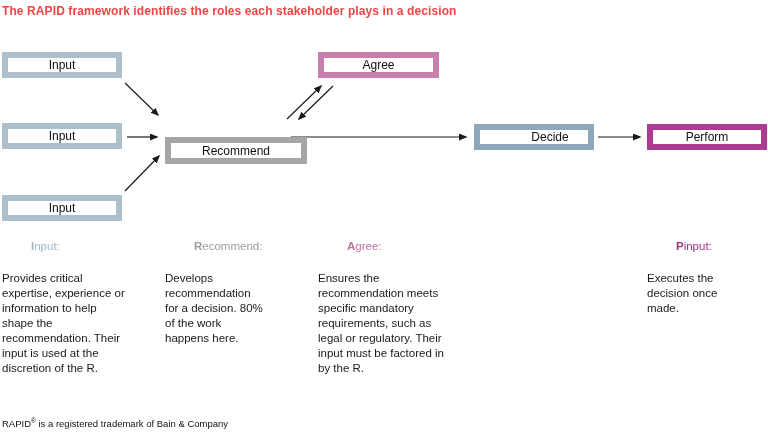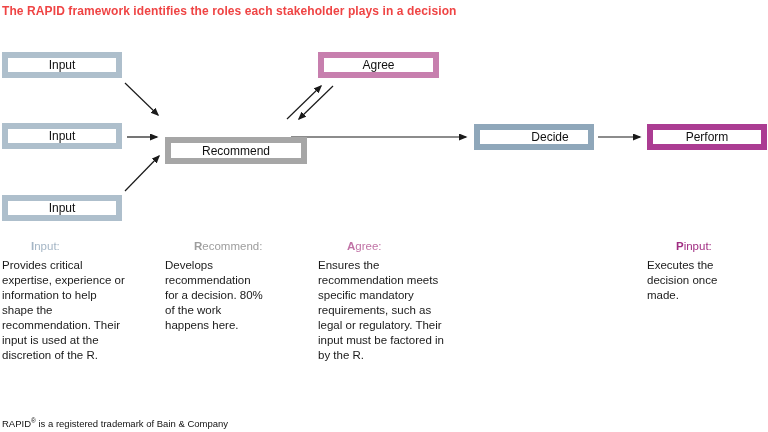--- a/index.html
+++ b/index.html
@@ -22,21 +22,21 @@
   .node-input2 { left:2px;   top:123px; }
   .node-input3 { left:2px;   top:195px; }
   .node-recommend { left:165px; top:123px; width:142px; height:27px;margin-top:14px; }
   .node-agree    { left:318px; top:52px;  width:121px; }
   .node-decide   { left:474px; top:124px; }
   .node-perform  { left:647px; top:124px; }
   .role-col {
     position:absolute; top:239px;
     font-size:11.5px; line-height:15px; color:#1a1a1a;
   }
-  .role-col .heading { display:block; margin-bottom:4px;padding-left:29px; }
+  .role-col .heading { display:block; margin-bottom:17px;padding-left:29px; }
   .role-col .heading b { font-weight:bold; }
   .col-input     { left:2px;   width:128px; }
   .col-recommend { left:165px; width:102px; }
   .col-agree     { left:318px; width:132px; }
   .col-decide    { left:474px; width:128px; }
   .col-perform   { left:647px; width:92px; }
   .footer {
     position:absolute; left:2px; top:417px;
     font-size:9.5px; color:#111;
   }

